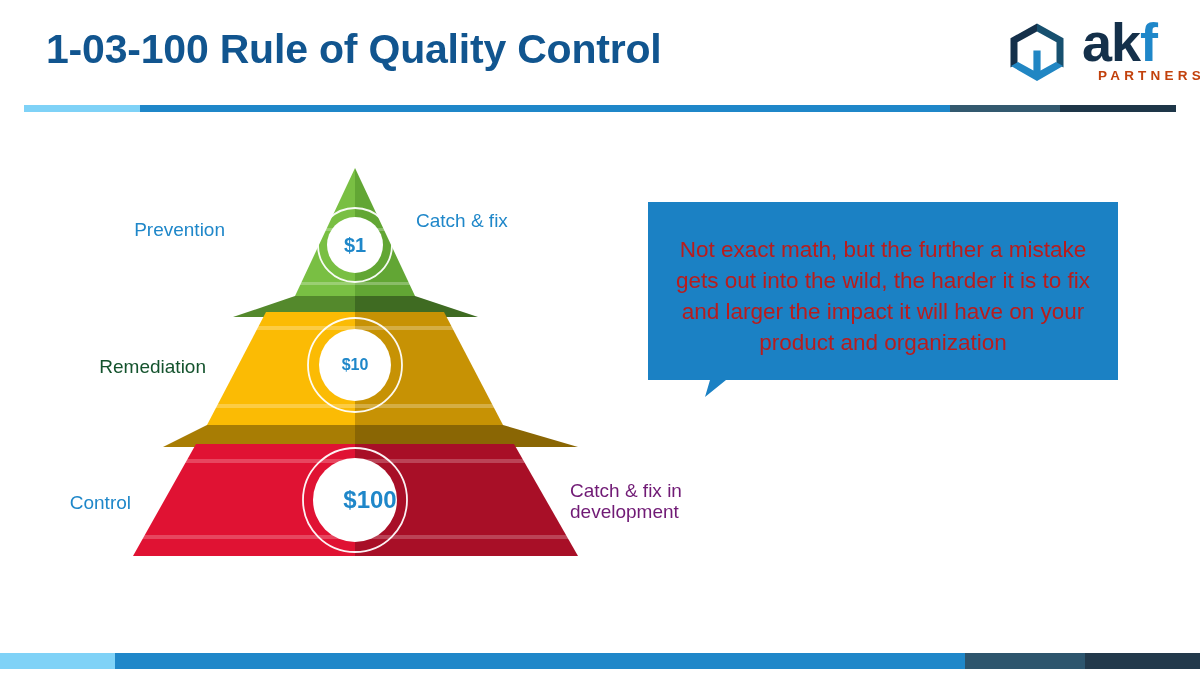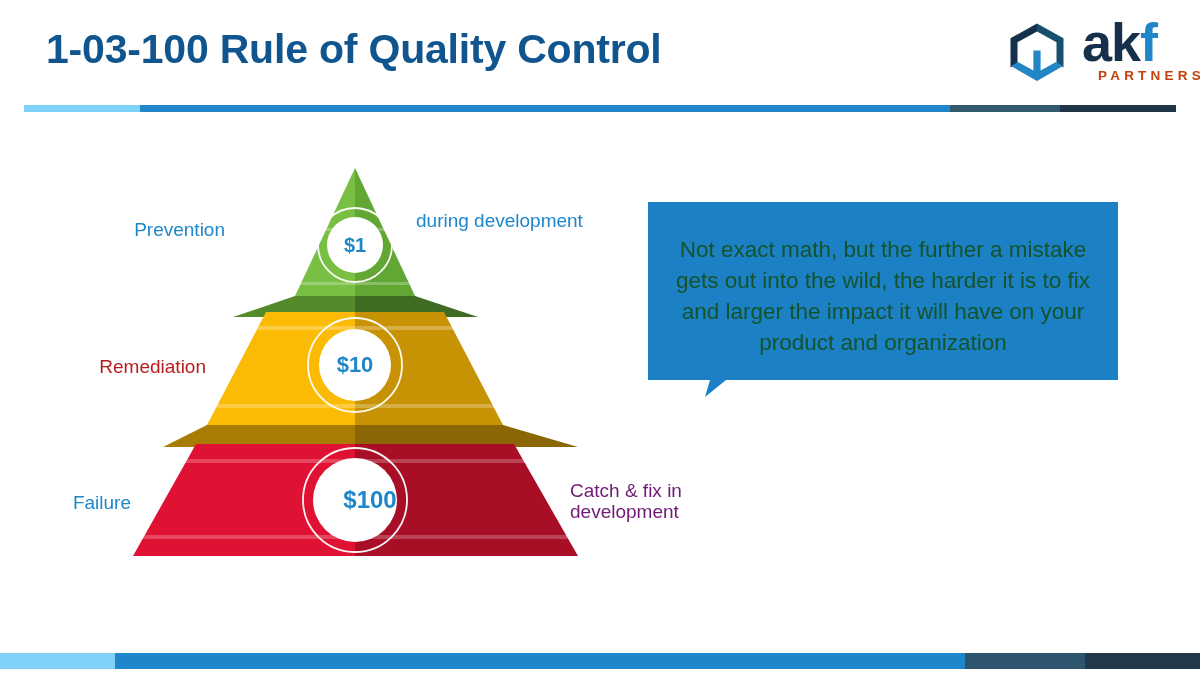--- a/index.html
+++ b/index.html
@@ -160,46 +160,46 @@
 
     <circle cx="355" cy="245" r="28" fill="#ffffff"></circle>
     <circle cx="355" cy="365" r="36" fill="#ffffff"></circle>
     <circle cx="355" cy="500" r="42" fill="#ffffff"></circle>
   </svg>
 
   
   <div class="badge" style="left:327px; top:217px; width:56px; height:56px; font-size:20px; background:transparent;">
     <span style="color: rgb(31, 135, 201);">$1</span>
   </div>
-  <div class="badge" style="left:319px; top:329px; width:72px; height:72px; font-size:22px; background:transparent;">
+  <div class="badge" style="left:319px; top:329px; width:72px; height:72px; font-size:16px; background:transparent;">
     <span style="color: rgb(31, 135, 201);">$10</span>
   </div>
   <div class="badge" style="left:328px; top:458px; width:84px; height:84px; font-size:24px; background:transparent;">
     <span style="color: rgb(31, 135, 201);">$100</span>
   </div>
 
   
   <div class="tier-label left" style="left: 100px; top: 219px; width: 125px; color: rgb(31, 135, 201);">
     <span>Prevention</span>
   </div>
-  <div class="tier-label left" style="left: 50px; top: 356px; width: 156px; color: #b91c1c;">
+  <div class="tier-label left" style="left: 50px; top: 356px; width: 156px; color: #14532d;">
     <span>Remediation</span>
   </div>
   <div class="tier-label left" style="left: 20px; top: 492px; width: 111px; color: rgb(31, 135, 201);">
-    <span>Failure</span>
+    <span>Control</span>
   </div>
 
   
   <div class="tier-label right" style="left: 416px; top: 210px; width: 190px; color: rgb(31, 135, 201);">
-    <div>during development</div>
+    <div>Catch &amp; fix</div>
   </div>
   <div class="tier-label right" style="left: 570px; top: 480px; width: 140px; color: #701a75;">
     <div>Catch &amp; fix in</div>
     <div>development</div>
   </div>
 </div>
 
 <div id="callout">
   <svg width="470" height="195" viewBox="0 0 470 195">
     <path id="callout-path" d="M0,0 L470,0 L470,178 L78,178 L57,195 L62,178 L0,178 Z" fill="#1b81c4"></path>
   </svg>
-  <div id="callout-text" style="color: #14532d;">Not exact math, but the further a mistake gets out into the wild, the harder it is to fix and larger the impact it will have on your product and organization</div>
+  <div id="callout-text" style="color: #b91c1c;">Not exact math, but the further a mistake gets out into the wild, the harder it is to fix and larger the impact it will have on your product and organization</div>
 </div>
 
 </body></html>

